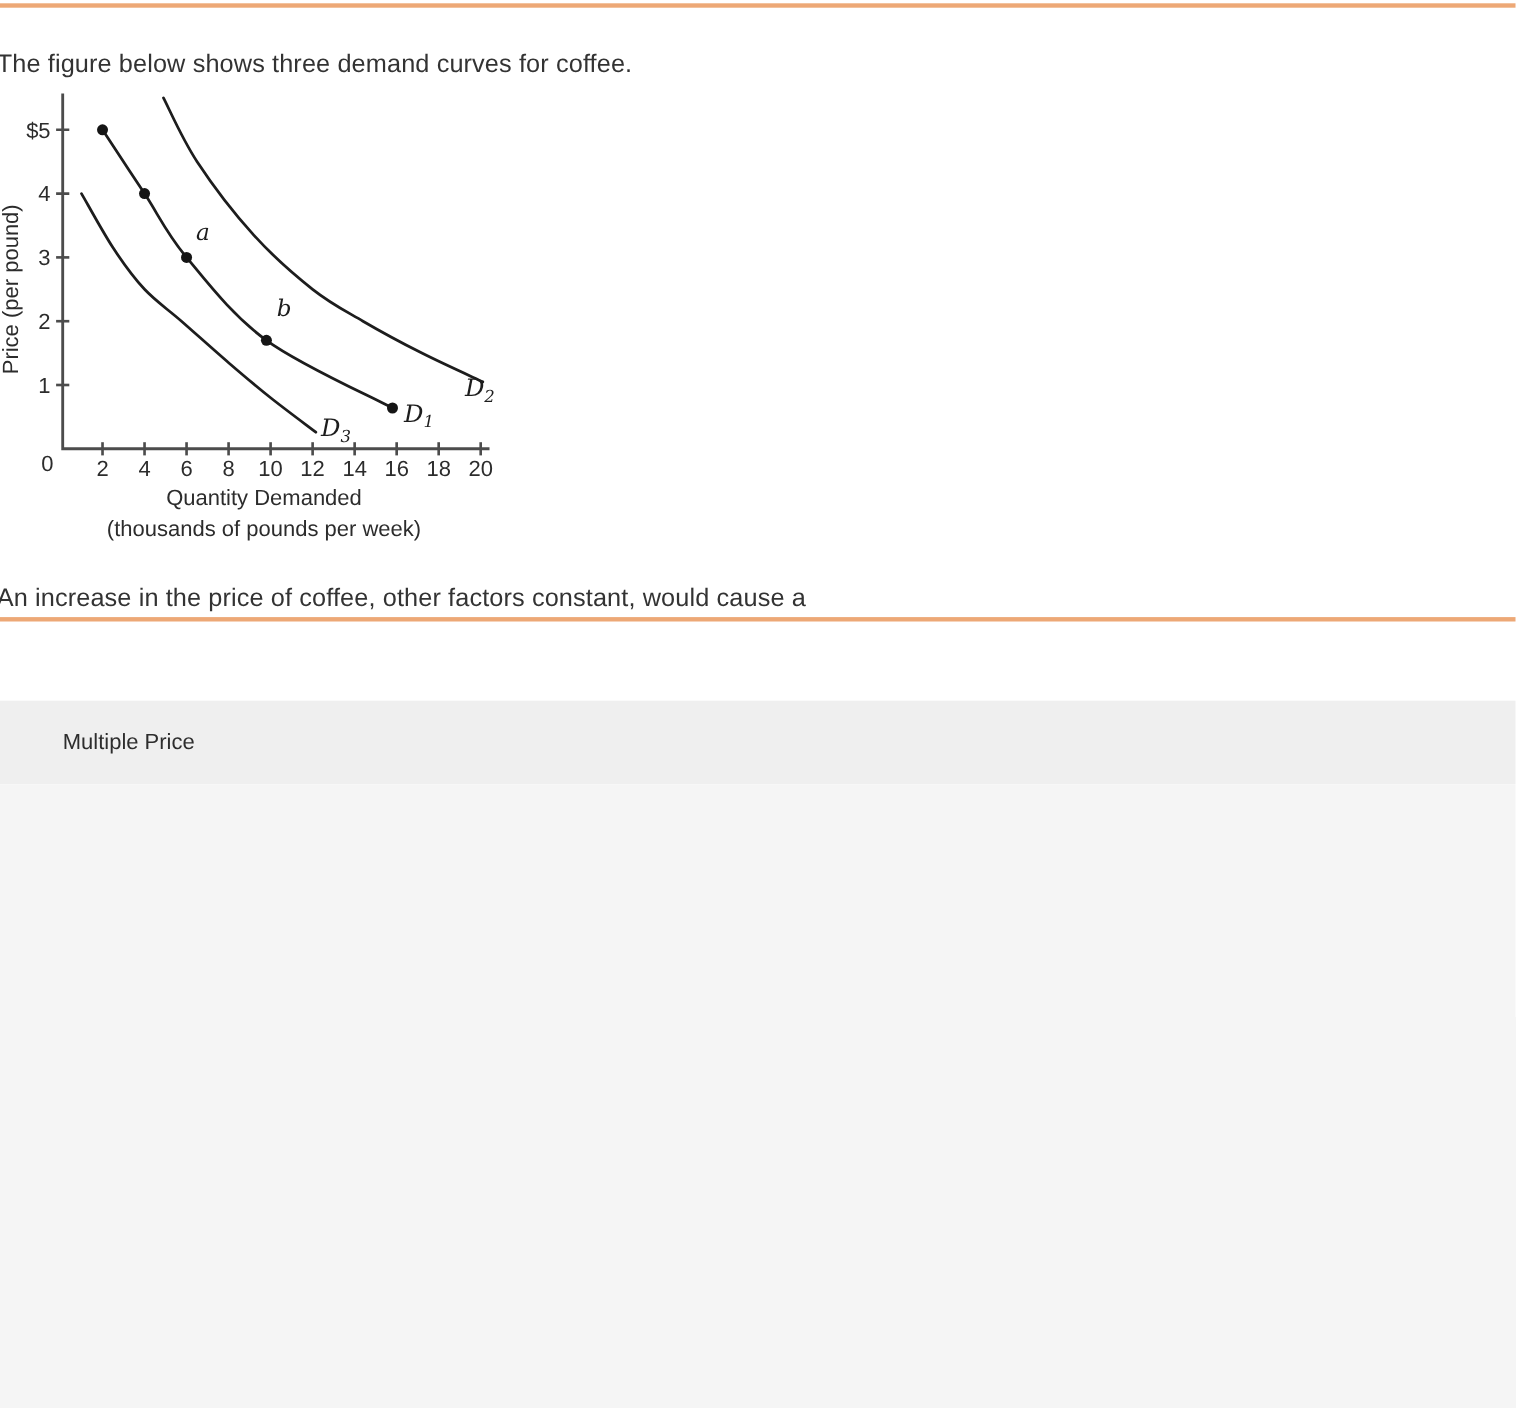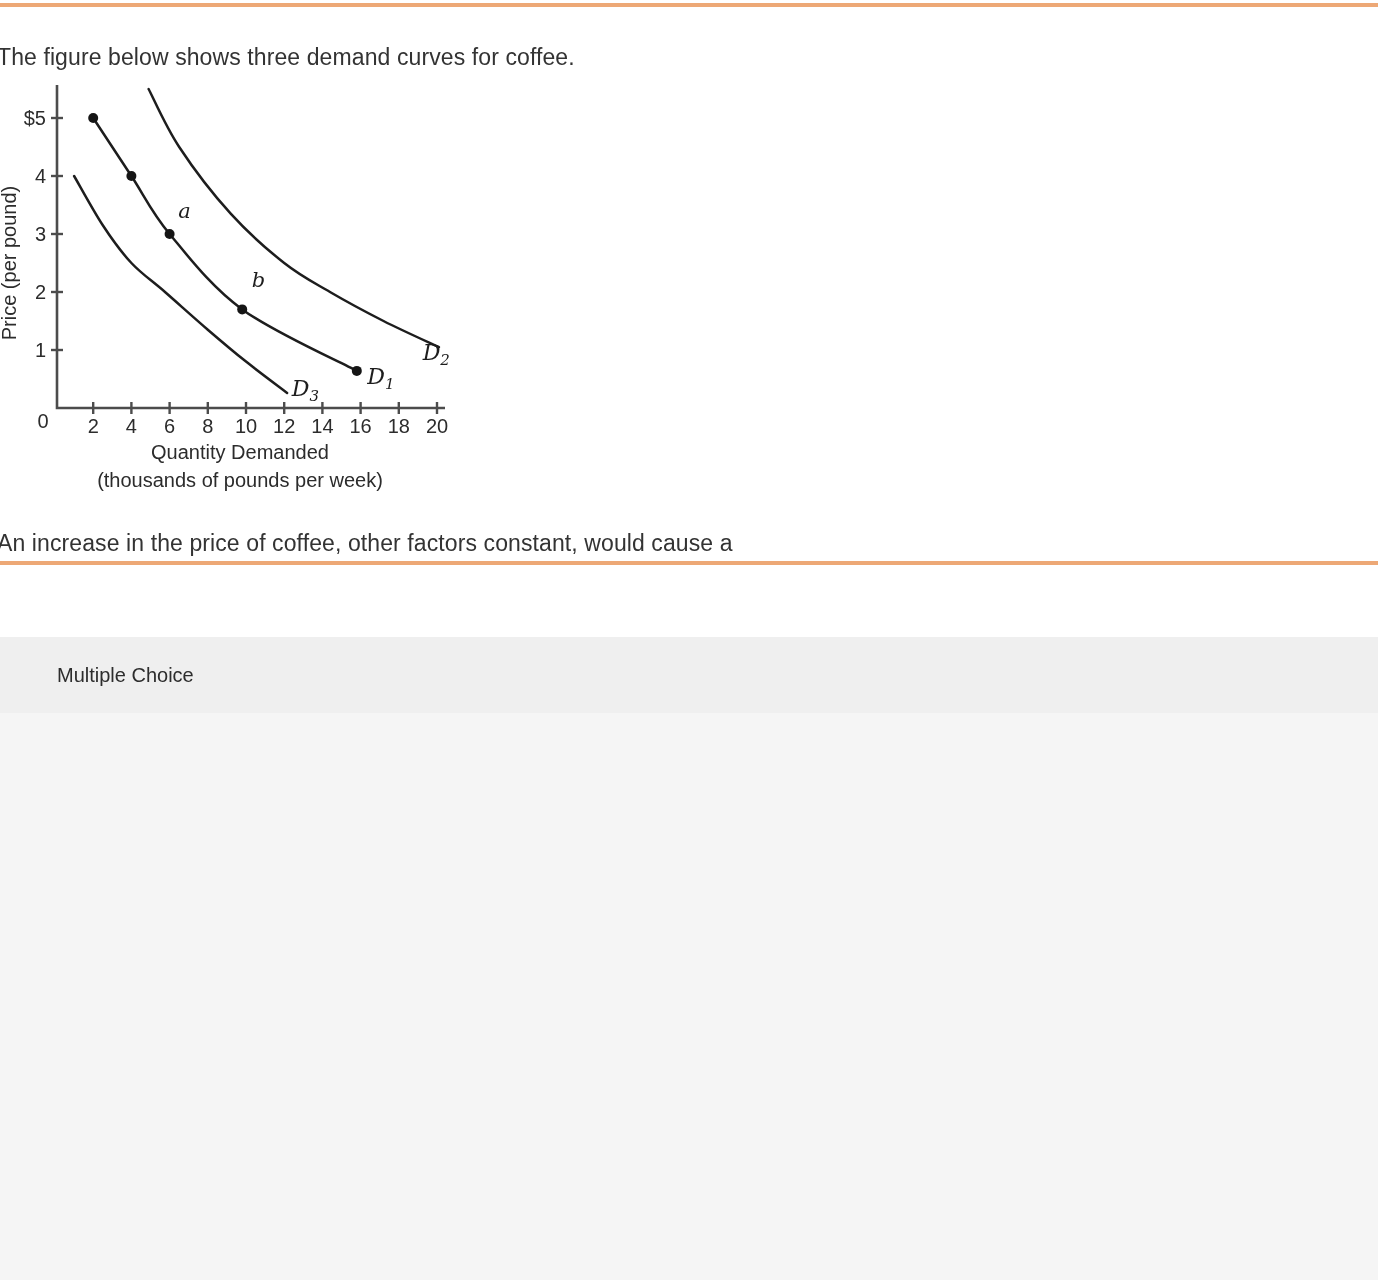--- a/index.html
+++ b/index.html
@@ -82,21 +82,21 @@
       <path class="curve" d="M 74.1 101 C 78.9 109.2, 93.3 135.8, 102.8 150.3 C 112.3 164.8, 121.0 176.9, 131.4 188 C 141.8 199.1, 152.3 205.9, 165 217 C 177.7 228.1, 194.3 243.1, 207.8 254.7 C 221.3 266.3, 232.8 276.1, 246 286.6 C 259.2 297.1, 280.3 312.7, 287.1 317.9"></path>
       <text class="clab" x="291.8" y="321.4">D<tspan dy="5" font-size="15">3</tspan></text>
       <text class="plab" x="178.2" y="142.8">a</text>
       <text class="plab" x="251.7" y="212.4">b</text>
     </svg>
 
   <div class="q-text q2">An increase in the price of coffee, other factors constant, would cause a</div>
   <div class="hr-orange mid-line"></div>
 
   <div class="mc-band">
-    <div class="lbl">Multiple Choice</div>
+    <div class="lbl">Multiple Price</div>
   </div>
 
   <div class="lower">
     
     
     
     
   </div>
 </div>
 

